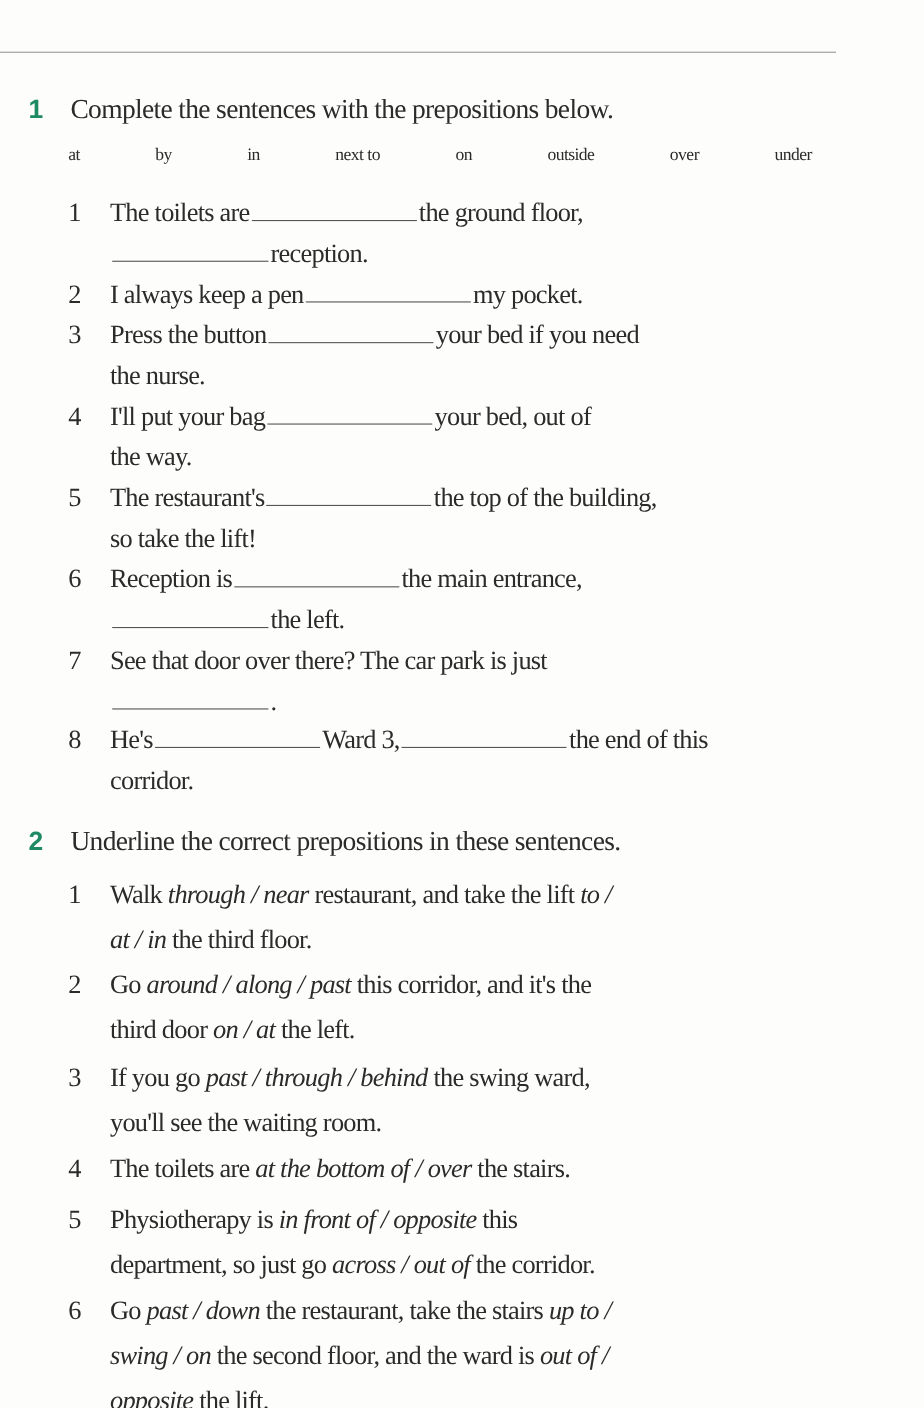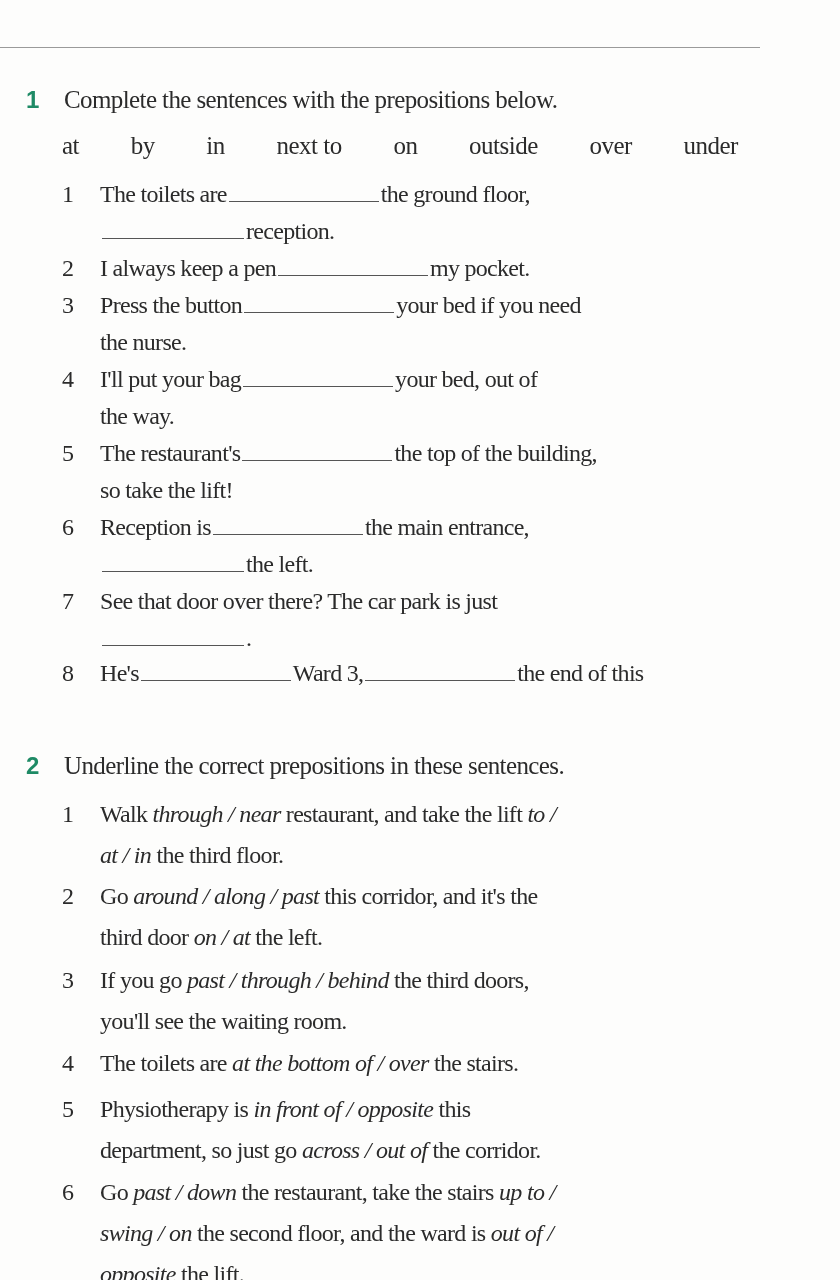--- a/index.html
+++ b/index.html
@@ -19,21 +19,21 @@
       font-size: 25px; letter-spacing: -0.6px; white-space: nowrap;
     }
     .ex-num {
       font-family: "Liberation Sans", "DejaVu Sans", sans-serif;
       font-weight: bold; color: #1e8a65; font-size: 24px;
       width: 38px; display: inline-block;
     }
     .word-box {
       position: absolute; left: 62px; top: 132px; width: 676px;
       display: flex; justify-content: space-between;
-      font-size: 25px; letter-spacing: -0.5px; align-items: flex-end;
+      font-size: 16px; letter-spacing: -0.5px; align-items: flex-end;
     }
     .item {
       position: absolute; left: 62px; width: 720px;
       font-size: 24px; letter-spacing: -0.7px; line-height: 37px;
     }
     .item .n { display: inline-block; width: 38px; }
     .item .cont { display: block; padding-left: 38px; }
     .blank {
       display: inline-block; border-bottom: 1.5px solid #555;
       height: 0; vertical-align: baseline; margin: 0 2px;
@@ -93,39 +93,40 @@
   <span class="cont"><span class="blank b145"></span><span>the left.</span></span>
 </div>
 
 <div class="item" style="top:583px;">
   <span class="n">7</span><span>See that door over there? The car park is just</span>
   <span class="cont"><span class="blank b145"></span><span>.</span></span>
 </div>
 
 <div class="item" style="top:655px;">
   <span class="n">8</span><span>He's</span><span class="blank b150"></span><span>Ward 3,</span><span class="blank b150"></span><span>the end of this</span>
+  <span class="cont">corridor.</span>
 </div>
 
 <div class="ex-head" style="left:26px; top:752px;">
   <span class="ex-num">2</span>
   <span>Underline the correct prepositions in these sentences.</span>
 </div>
 
 <div class="item s2item" style="top:794px;">
   <span class="n">1</span><span>Walk </span><span class="it">through / near</span><span> restaurant, and take the lift </span><span class="it">to /</span>
   <span class="cont"><span class="it">at / in</span><span> the third floor.</span></span>
 </div>
 
 <div class="item s2item" style="top:876px;">
   <span class="n">2</span><span>Go </span><span class="it">around / along / past</span><span> this corridor, and it's the</span>
   <span class="cont"><span>third door </span><span class="it">on / at</span><span> the left.</span></span>
 </div>
 
 <div class="item s2item" style="top:960px;">
-  <span class="n">3</span><span>If you go </span><span class="it">past / through / behind</span><span> the third doors,</span>
+  <span class="n">3</span><span>If you go </span><span class="it">past / through / behind</span><span> the swing ward,</span>
   <span class="cont">you'll see the waiting room.</span>
 </div>
 
 <div class="item s2item" style="top:1043px;">
   <span class="n">4</span><span>The toilets are </span><span class="it">at the bottom of / over</span><span> the stairs.</span>
 </div>
 
 <div class="item s2item" style="top:1089px;">
   <span class="n">5</span><span>Physiotherapy is </span><span class="it">in front of / opposite</span><span> this</span>
   <span class="cont"><span>department, so just go </span><span class="it">across / out of</span><span> the corridor.</span></span>

